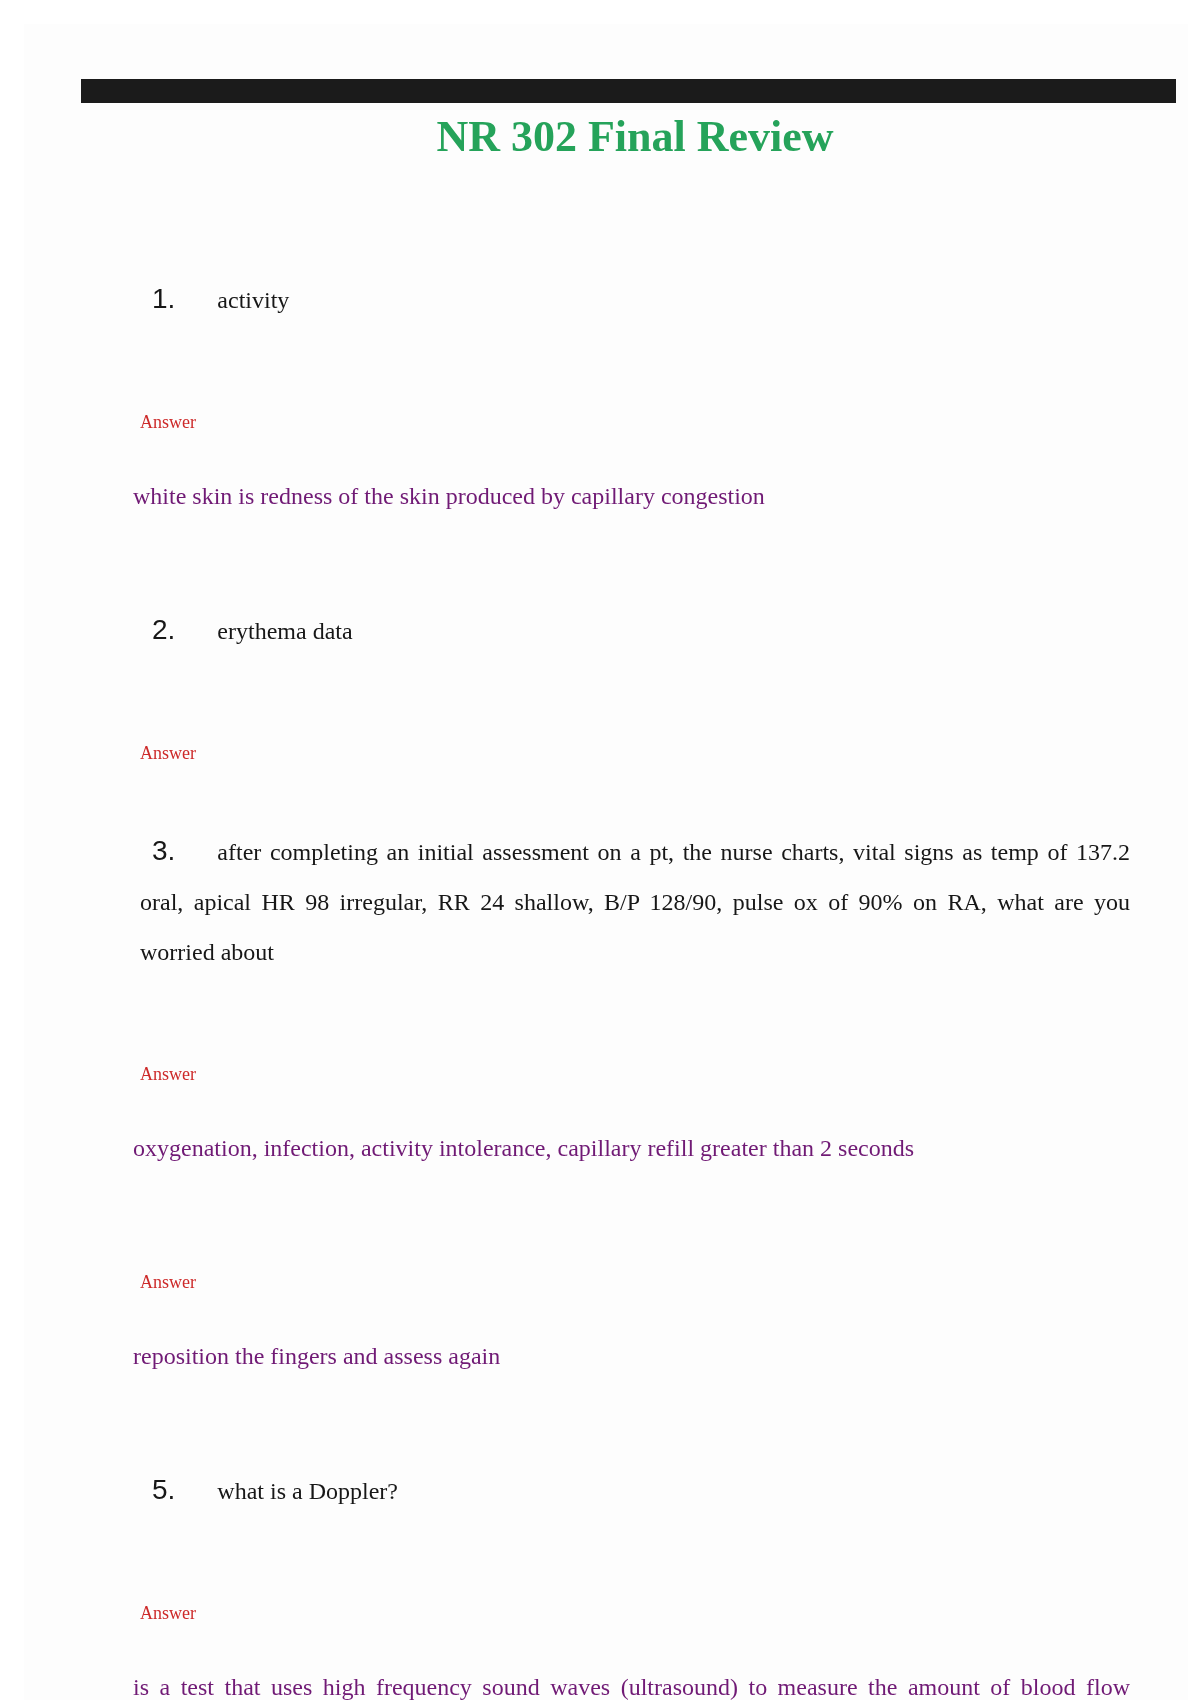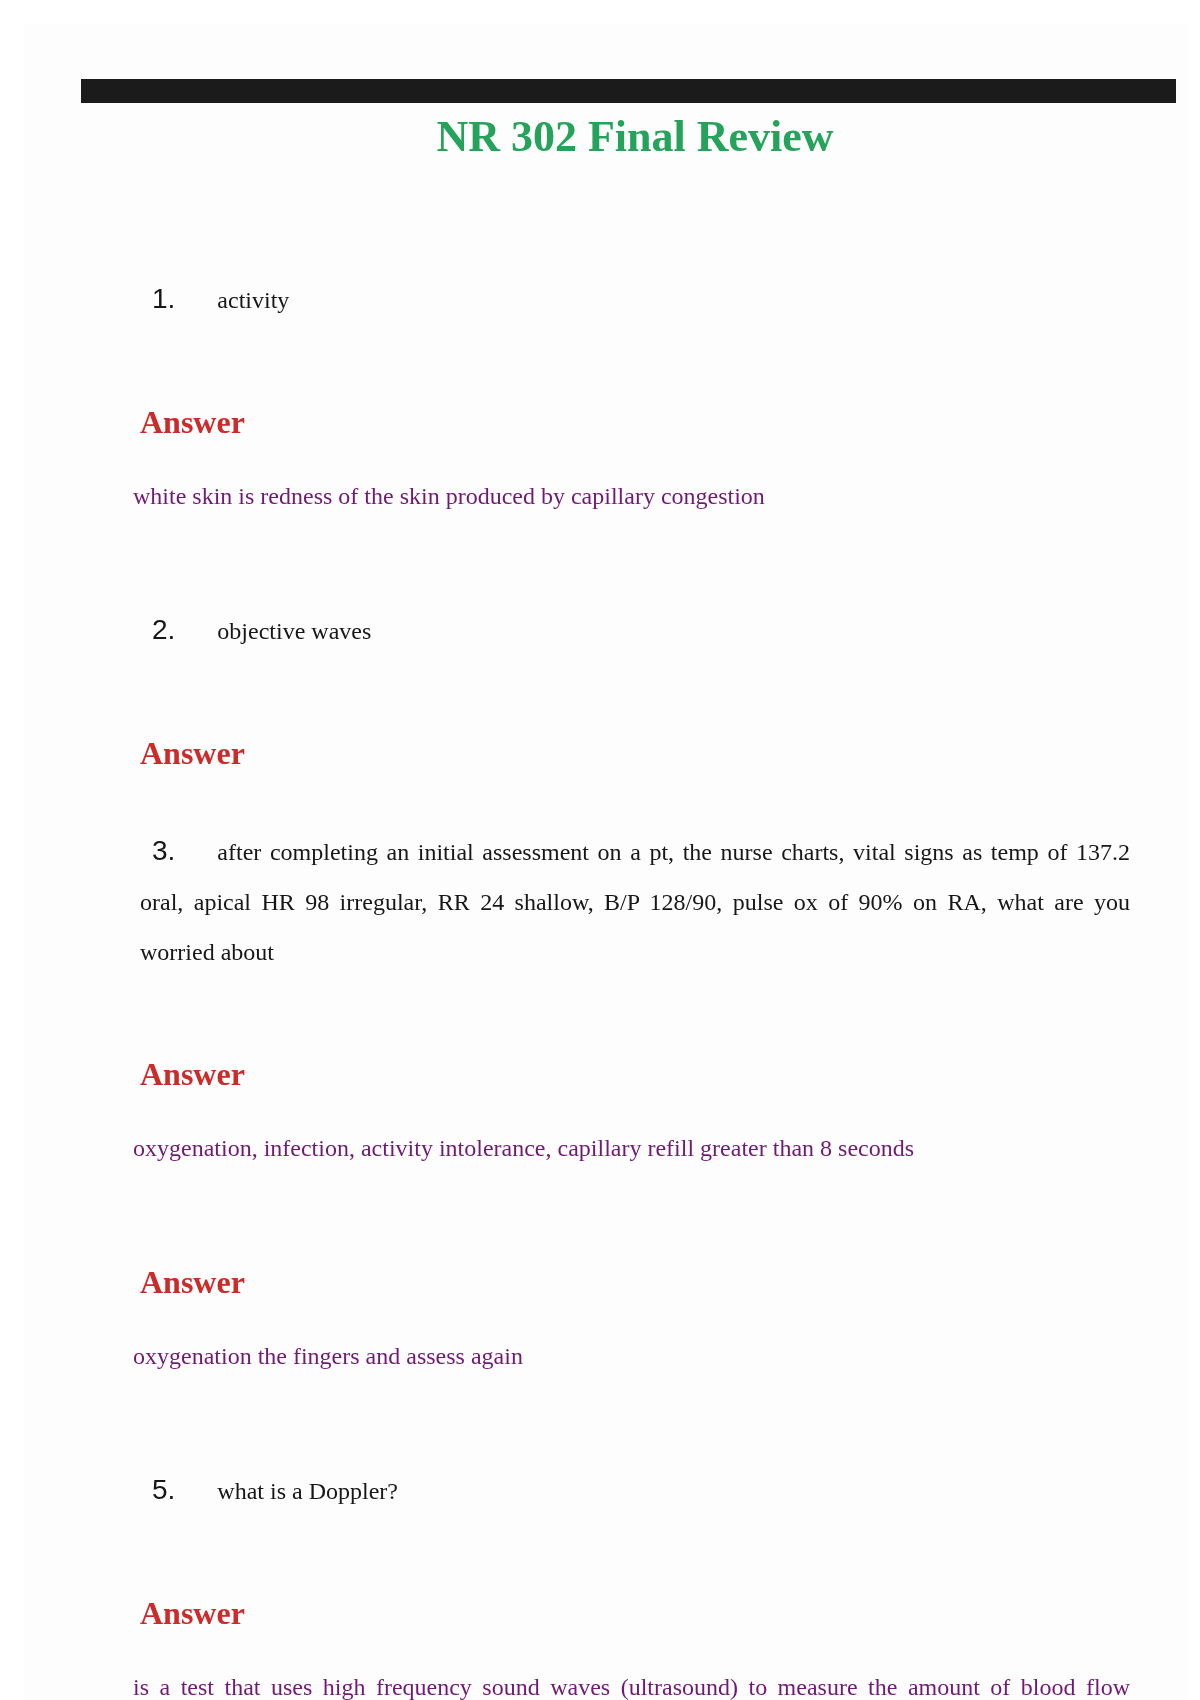--- a/index.html
+++ b/index.html
@@ -46,22 +46,22 @@
     text-align: justify;
     margin-bottom: 48px;
     color: #171717;
   }
   .qnum {
     font-family: "Liberation Sans", sans-serif;
     font-size: 28px;
     margin-right: 18px;
   }
   .answer-label {
-    font-size: 32px;
-    font-weight: bold;
+    font-size: 18px;
+    font-weight: normal;
     line-height: 50px;
     margin-bottom: 0;
     color: var(--answer-red, #cd2a2a);
   }
   .answer-text {
     font-size: 24px;
     line-height: 50px;
     text-align: justify;
     padding-left: 5px;
     margin-bottom: 36px;
@@ -94,33 +94,33 @@
 
   <main class="content">
 
     <section class="qa">
       <p class="question"><span class="qnum">1.</span><span>activity</span></p>
       <h2 class="answer-label">Answer</h2>
       <p class="answer-text">white skin is redness of the skin produced by capillary congestion</p>
     </section>
 
     <section class="qa">
-      <p class="question"><span class="qnum">2.</span><span>objective waves</span></p>
+      <p class="question"><span class="qnum">2.</span><span>erythema data</span></p>
       <h2 class="answer-label">Answer</h2>
     </section>
 
     <section class="qa">
       <p class="question"><span class="qnum">3.</span><span>after completing an initial assessment on a pt, the nurse charts, vital signs as temp of 137.2 oral, apical HR 98 irregular, RR 24 shallow, B/P 128/90, pulse ox of 90% on RA, what are you worried about</span></p>
       <h2 class="answer-label">Answer</h2>
-      <p class="answer-text">oxygenation, infection, activity intolerance, capillary refill greater than 8 seconds</p>
+      <p class="answer-text">oxygenation, infection, activity intolerance, capillary refill greater than 2 seconds</p>
     </section>
 
     <section class="qa">
       <h2 class="answer-label">Answer</h2>
-      <p class="answer-text">oxygenation the fingers and assess again</p>
+      <p class="answer-text">reposition the fingers and assess again</p>
     </section>
 
     <section class="qa">
       <p class="question"><span class="qnum">5.</span><span>what is a Doppler?</span></p>
       <h2 class="answer-label">Answer</h2>
       <p class="answer-text">is a test that uses high frequency sound waves (ultrasound) to measure the amount of blood flow through your arteries and veins, usually those that supply blood to your arms and legs</p>
     </section>
 
   </main>
 

